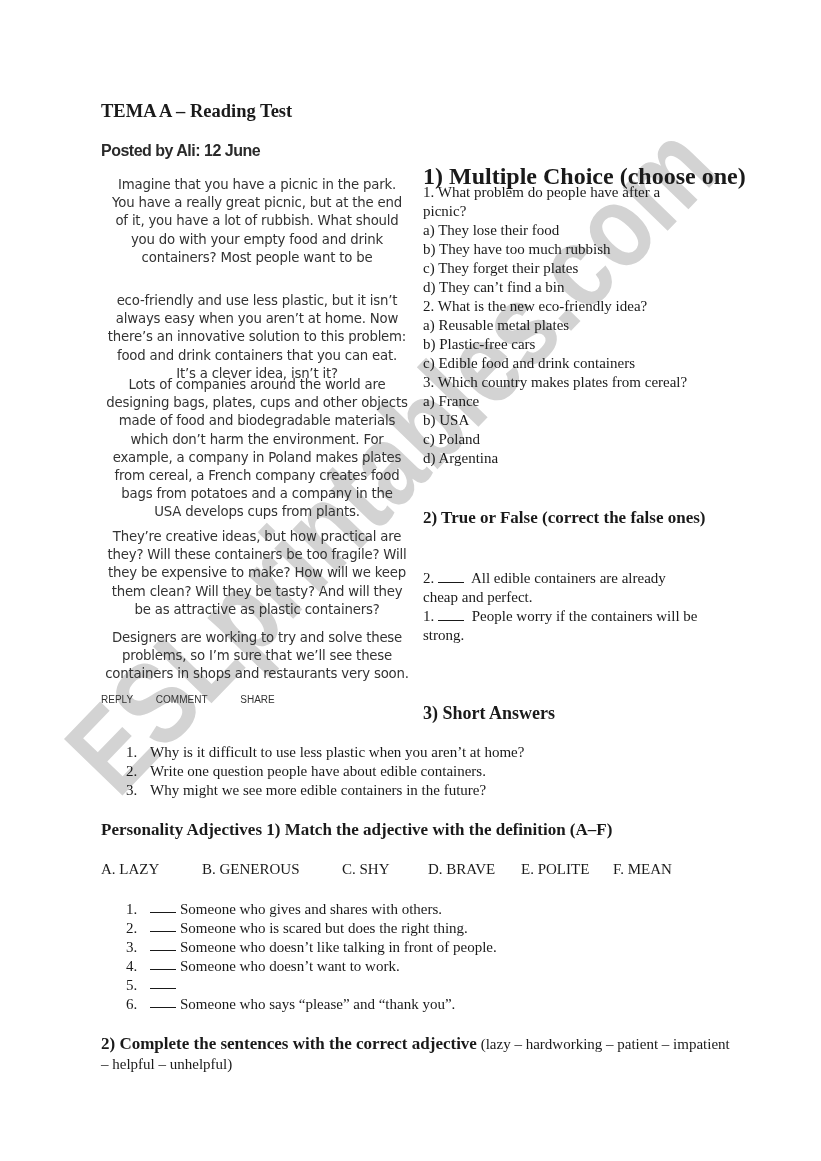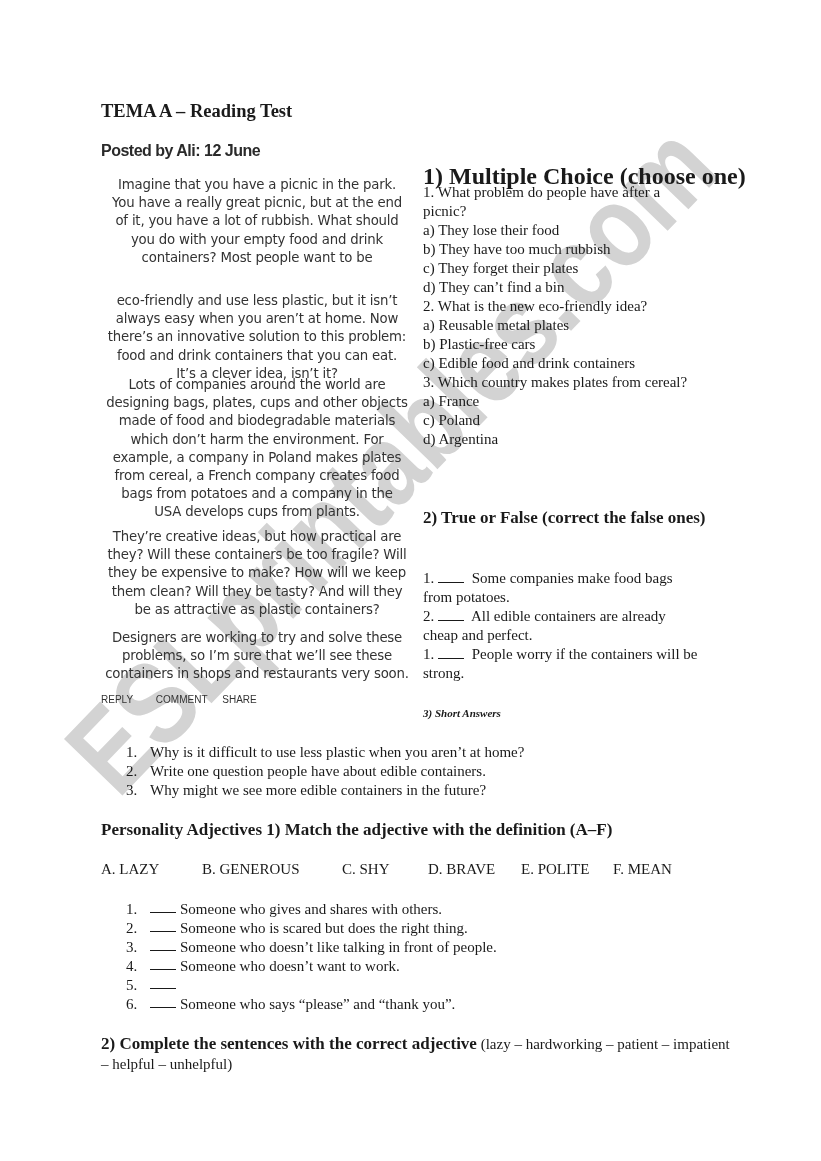--- a/index.html
+++ b/index.html
@@ -13,21 +13,21 @@
 
   .lcol { position: absolute; left: 101px; width: 312px; font-size: 13.3px; line-height: 18.2px; letter-spacing: -0.2px; }
   .lcol p { margin: 0; white-space: pre-line; text-align: center; }
   #p1 { top: 176px; }
   #p2 { top: 292px; }
   #p3 { top: 376px; }
   #p4 { top: 528px; }
   #p5 { top: 629px; }
   #actions { position: absolute; left: 101px; top: 694px; font-size: 10px; color: #333; font-family: "Liberation Sans", sans-serif; }
   #actions span { display: inline-block; margin-right: 20px; cursor: pointer; }
-  #actions span:nth-child(2) { margin-right: 12px; }
+  #actions span:nth-child(2) { margin-right: 30px; }
 
   .rcol { position: absolute; left: 423px; width: 320px; font-size: 15px; line-height: 19px; }
   #mc-head { position: absolute; left: 423px; top: 143px; }
   #mc-list { top: 183px; }
   .rcol .line { display: block; }
   #tf-head { position: absolute; left: 423px; top: 507px; width: 320px; }
   #tf-list { top: 569px; }
   #sa-head { position: absolute; left: 423px; top: 703px; }
 
   #sa-list { position: absolute; left: 126px; top: 743px; font-size: 15px; line-height: 19px; }
@@ -107,50 +107,45 @@
     <span class="line">a) They lose their food</span>
     <span class="line">b) They have too much rubbish</span>
     <span class="line">c) They forget their plates</span>
     <span class="line">d) They can’t find a bin</span>
     <span class="line">2.  What is the new eco-friendly idea?</span>
     <span class="line">a) Reusable metal plates</span>
     <span class="line">b) Plastic-free cars</span>
     <span class="line">c) Edible food and drink containers</span>
     <span class="line">3.  Which country makes plates from cereal?</span>
     <span class="line">a) France</span>
+    <span class="line">b) USA</span>
     <span class="line">c) Poland</span>
     <span class="line">d) Argentina</span>
   </div>
 
   <div id="tf-head" class="serif">
     <h2 style="margin:0;font-size:17px;line-height:21px;">2) True or False (correct the false ones)</h2>
   </div>
   <div id="tf-list" class="rcol serif">
-    <div>
-      <span>1.</span>
-      <span class="blank"></span>
-      <span>Some companies make food bags</span><br>
-      <span>from potatoes.</span>
-    </div>
     <div>
       <span>2.</span>
       <span class="blank"></span>
       <span>All edible containers are already</span><br>
       <span>cheap and perfect.</span>
     </div>
     <div>
       <span>1.</span>
       <span class="blank"></span>
       <span>People worry if the containers will be</span><br>
       <span>strong.</span>
     </div>
   </div>
 
   <div id="sa-head" class="serif">
-    <h2 style="margin:0;font-size:11px;line-height:21px;font-style:italic;">3) Short Answers</h2>
+    <h2 style="margin:0;font-size:18px;line-height:21px;">3) Short Answers</h2>
   </div>
   <div id="sa-list" class="serif">
     <div class="numrow">
         <span class="num">1.</span>
         <span>Why is it difficult to use less plastic when you aren’t at home?</span>
       </div>
     <div class="numrow">
         <span class="num">2.</span>
         <span>Write one question people have about edible containers.</span>
       </div>

